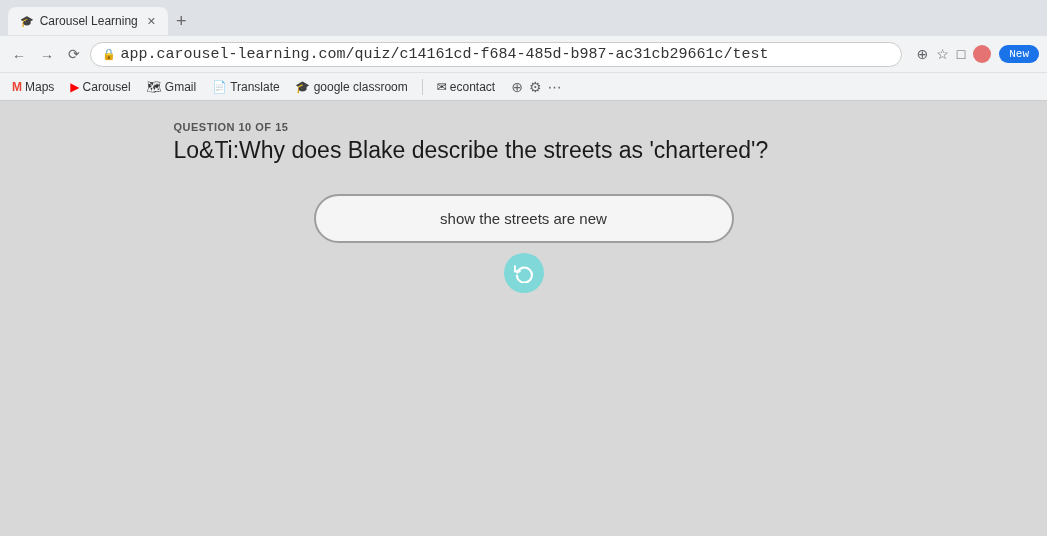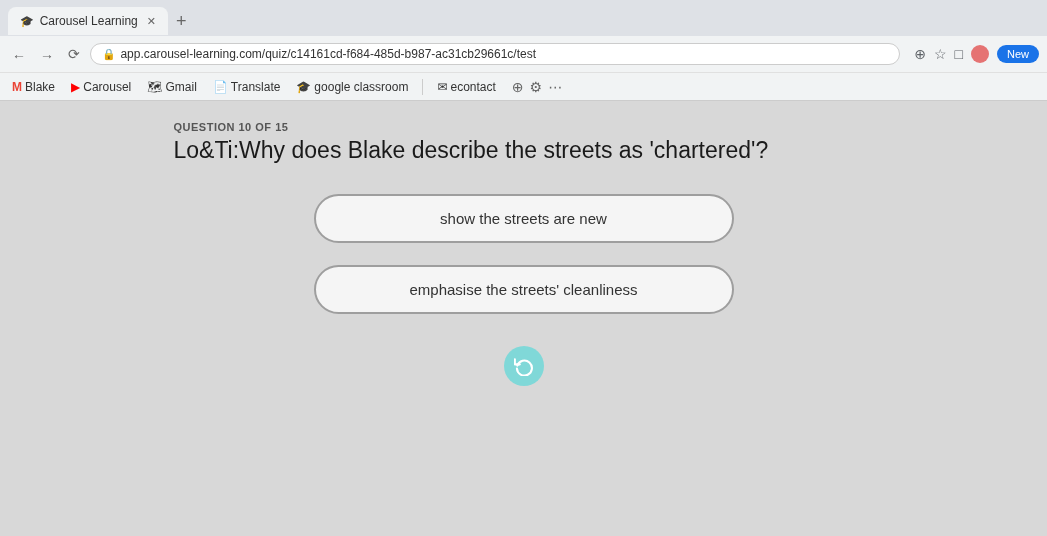--- a/index.html
+++ b/index.html
@@ -76,22 +76,23 @@
       align-items: center;
       gap: 4px;
     }
 
     .lock-icon {
       color: #5f6368;
       font-size: 11px;
     }
 
     .url-text {
-      font-size: 12px;
-      color: #333;
+      font-size: 15px;
+      color: #333;
+      font-family: Liberation Mono, monospace;
     }
 
     .browser-actions {
       display: flex;
       align-items: center;
       gap: 8px;
       margin-left: 8px;
     }
 
     .browser-action-btn {
@@ -164,21 +165,21 @@
     .question-text {
       font-size: 23px;
       color: #1a1a1a;
       font-weight: 500;
     }
 
     .answers-container {
       display: flex;
       flex-direction: column;
       align-items: center;
-      gap: 22px;
+      gap: 0;
       width: 100%;
       max-width: 420px;
       margin-top: 10px;
     }
 
     .answer-btn {
       width: 100%;
       background: #f5f5f5;
       border: 2px solid #9e9e9e;
       border-radius: 30px;
@@ -234,28 +235,28 @@
     <div class="url-bar">
       <span class="lock-icon">🔒</span>
       <span class="url-text">app.carousel-learning.com/quiz/c14161cd-f684-485d-b987-ac31cb29661c/test</span>
     </div>
 
     <div class="browser-actions">
       <button class="browser-action-btn">⊕</button>
       <button class="browser-action-btn">☆</button>
       <button class="browser-action-btn">□</button>
       <span class="profile-dot"></span>
-      <button style="background:#1a73e8; color:white; border:none; border-radius:12px; padding:3px 10px; font-size:11px; cursor:pointer;">New</button>
+      <button style="background:#1a73e8; color:white; border:none; border-radius:12px; padding:3px 10px; font-size:11px; cursor:pointer;font-family:Liberation Mono, monospace;">New</button>
     </div>
   </div>
 
   <div class="bookmarks-bar">
     <div class="bookmark-item">
       <span class="bookmark-icon" style="color:#EA4335; font-weight:bold;">M</span>
-      <span>Blake</span>
+      <span>Maps</span>
     </div>
     <div class="bookmark-item">
       <span class="bookmark-icon" style="color:#FF0000;">▶</span>
       <span>Carousel</span>
     </div>
     <div class="bookmark-item">
       <span class="bookmark-icon">🗺</span>
       <span>Gmail</span>
     </div>
     <div class="bookmark-item">
@@ -280,21 +281,20 @@
 </div>
 
 <div class="page-content">
   <div class="question-header">
     <div class="question-number">QUESTION 10 OF 15</div>
     <div class="question-text">Lo&amp;Ti:Why does Blake describe the streets as 'chartered'?</div>
   </div>
 
   <div class="answers-container">
     <button class="answer-btn">show the streets are new</button>
-    <button class="answer-btn">emphasise the streets' cleanliness</button>
 
     <button class="submit-btn">
       <svg width="20" height="20" viewBox="0 0 24 24" fill="none" stroke="white" stroke-width="2.5" stroke-linecap="round" stroke-linejoin="round">
         <polyline points="1 4 1 10 7 10"></polyline>
         <path d="M3.51 15a9 9 0 1 0 .49-3.51"></path>
       </svg>
     </button>
   </div>
 </div>
 

